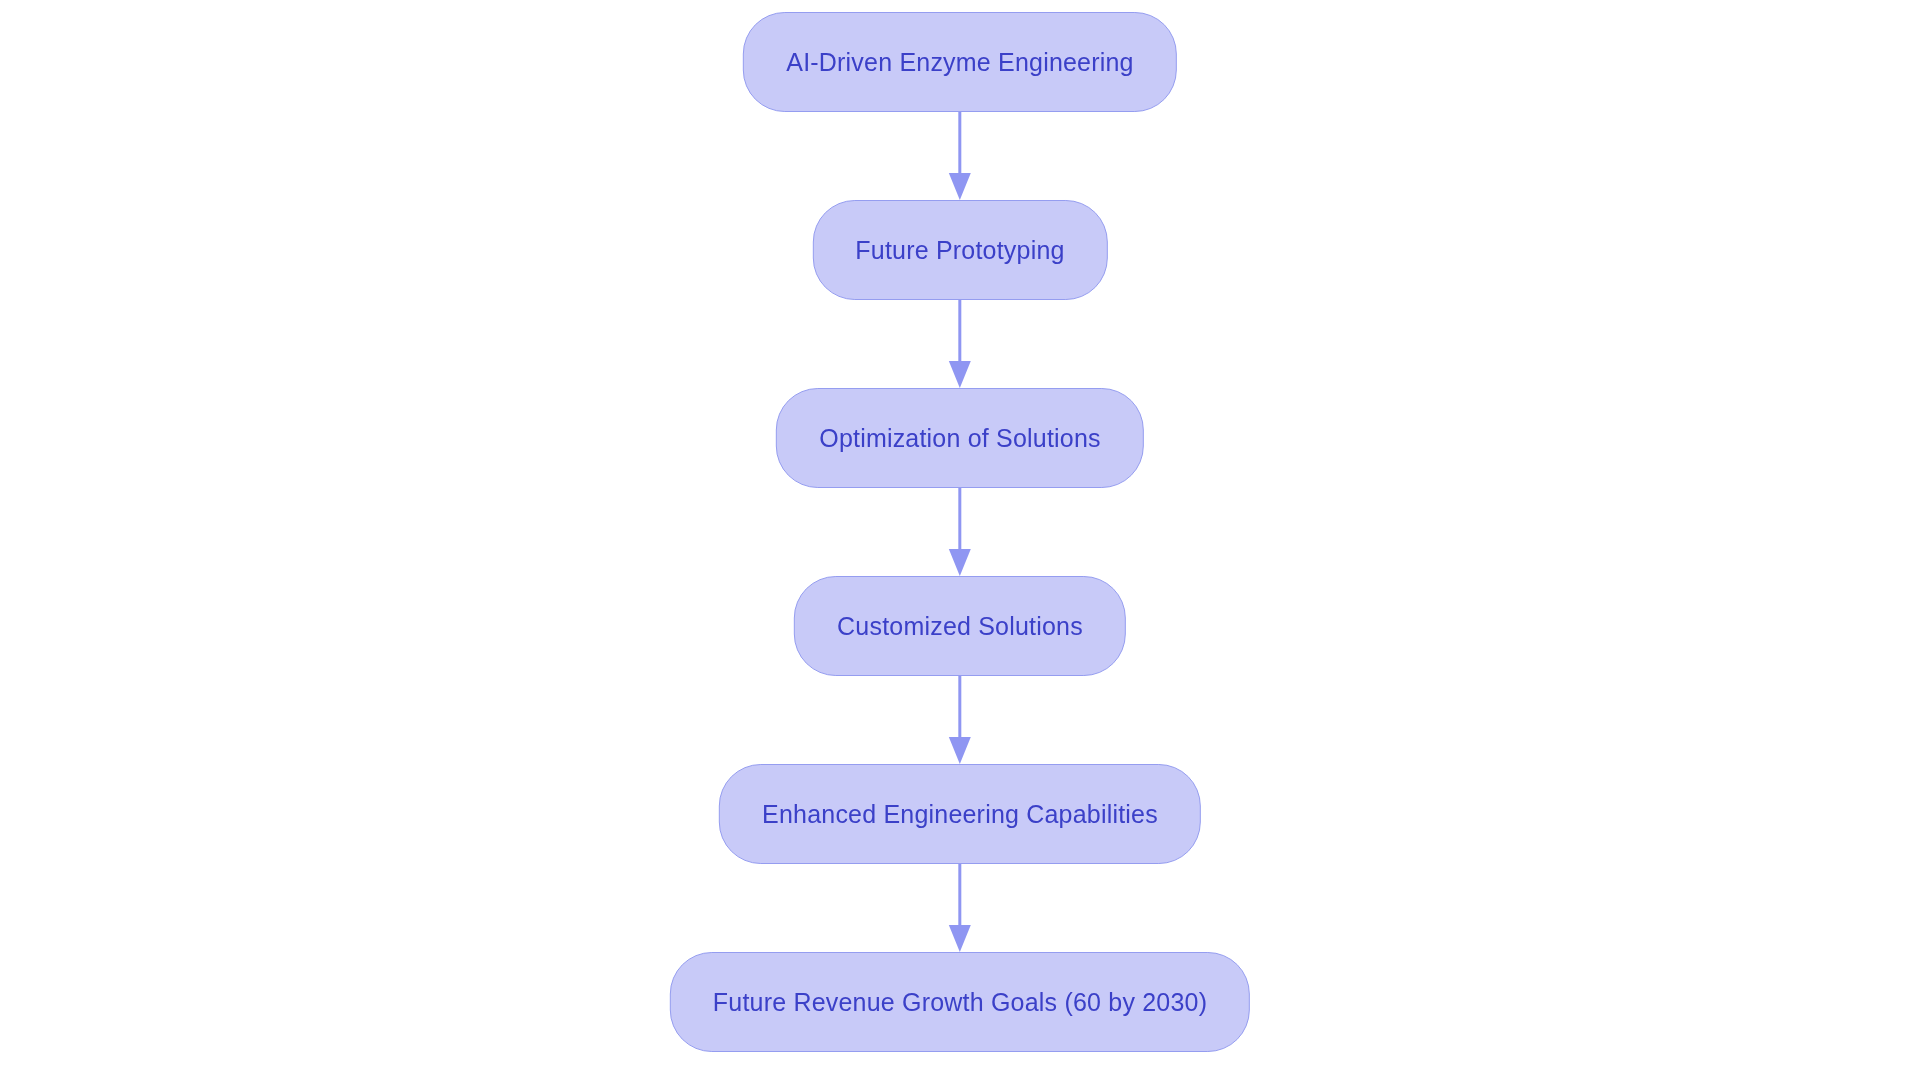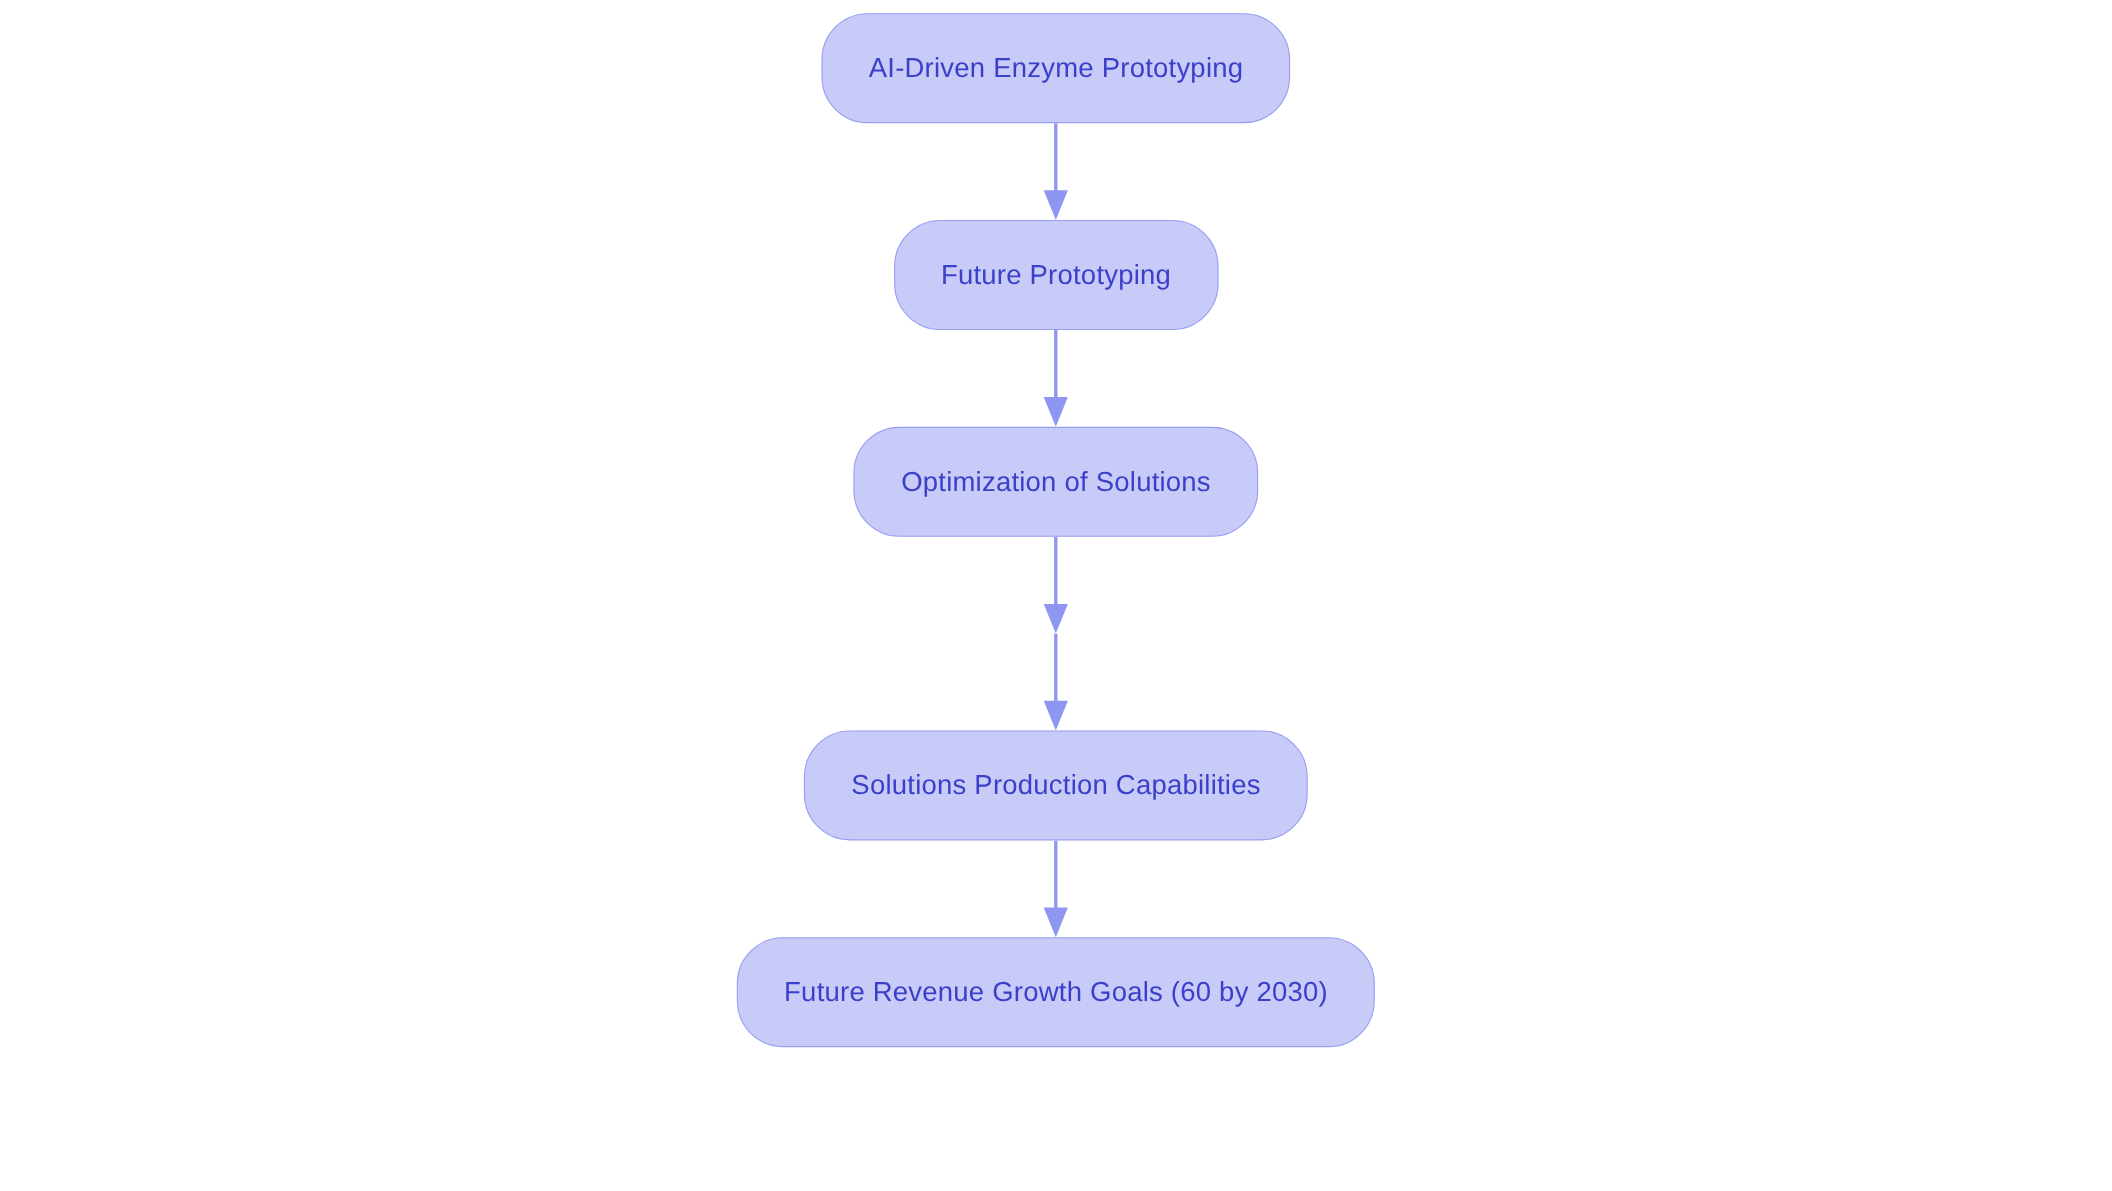--- a/index.html
+++ b/index.html
@@ -39,21 +39,21 @@
   .arrow-line{stroke:var(--arrow);stroke-width:3;}
   .arrow-head{fill:var(--arrow);}
 </style>
 </head>
 <body>
 
 <div class="canvas">
   <div class="flow">
 
     <div class="node">
-      <span class="node-label">AI-Driven Enzyme Prototyping</span>
+      <span class="node-label">AI-Driven Enzyme Engineering</span>
     </div>
 
     <div class="connector">
       <svg width="30" height="88" viewBox="0 0 30 88">
         <line class="arrow-line" x1="15" y1="0" x2="15" y2="63"></line>
         <polygon class="arrow-head" points="4,61 26,61 15,88"></polygon>
       </svg>
     </div>
 
     <div class="node">
@@ -71,30 +71,33 @@
       <span class="node-label">Optimization of Solutions</span>
     </div>
 
     <div class="connector">
       <svg width="30" height="88" viewBox="0 0 30 88">
         <line class="arrow-line" x1="15" y1="0" x2="15" y2="63"></line>
         <polygon class="arrow-head" points="4,61 26,61 15,88"></polygon>
       </svg>
     </div>
 
+    <div class="node">
+      <span class="node-label">Customized Solutions</span>
+    </div>
 
     <div class="connector">
       <svg width="30" height="88" viewBox="0 0 30 88">
         <line class="arrow-line" x1="15" y1="0" x2="15" y2="63"></line>
         <polygon class="arrow-head" points="4,61 26,61 15,88"></polygon>
       </svg>
     </div>
 
     <div class="node">
-      <span class="node-label">Solutions Production Capabilities</span>
+      <span class="node-label">Enhanced Engineering Capabilities</span>
     </div>
 
     <div class="connector">
       <svg width="30" height="88" viewBox="0 0 30 88">
         <line class="arrow-line" x1="15" y1="0" x2="15" y2="63"></line>
         <polygon class="arrow-head" points="4,61 26,61 15,88"></polygon>
       </svg>
     </div>
 
     <div class="node">

